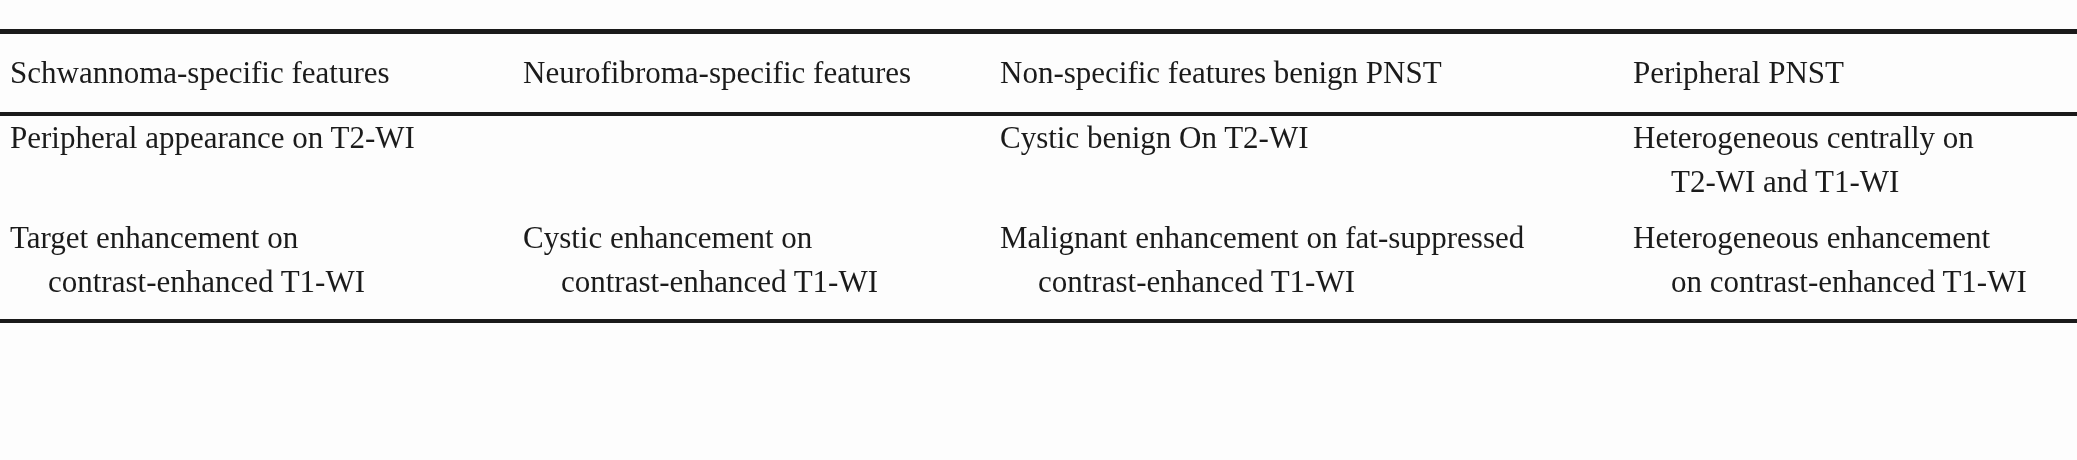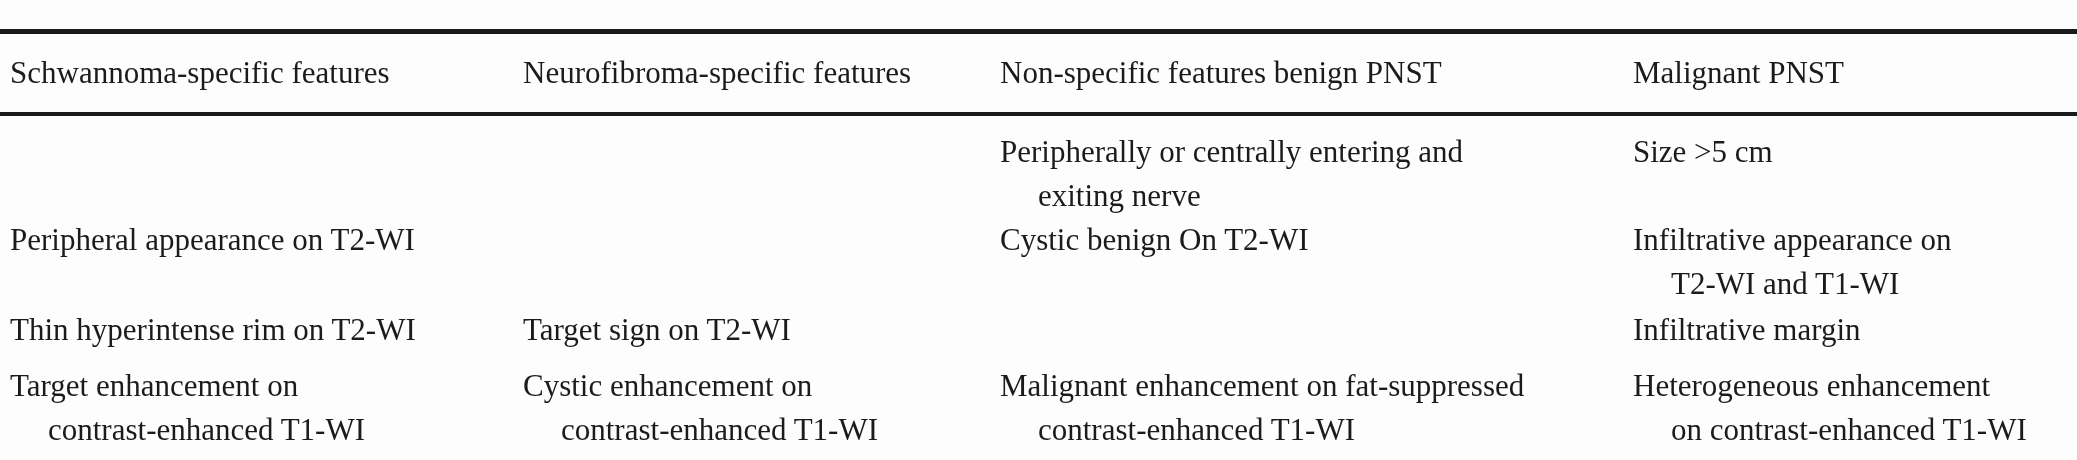--- a/index.html
+++ b/index.html
@@ -66,43 +66,30 @@
       <col class="c1">
         <col class="c2">
         <col class="c3">
         <col class="c4">
     </colgroup>
     <thead>
       <tr>
         <th>Schwannoma-specific features</th>
         <th>Neurofibroma-specific features</th>
         <th>Non-specific features benign PNST</th>
-        <th>Malignant PNST</th>
+        <th>Peripheral PNST</th>
       </tr>
     </thead>
     <tbody>
-      <tr class="row-a">
-        <td></td>
-        <td></td>
-        <td>Peripherally or centrally entering and
-exiting nerve</td>
-        <td>Size &gt;5 cm</td>
-      </tr>
       <tr class="row-b">
         <td>Peripheral appearance on T2-WI</td>
         <td></td>
         <td>Cystic benign On T2-WI</td>
-        <td>Infiltrative appearance on
+        <td>Heterogeneous centrally on
 T2-WI and T1-WI</td>
-      </tr>
-      <tr class="row-c">
-        <td>Thin hyperintense rim on T2-WI</td>
-        <td>Target sign on T2-WI</td>
-        <td></td>
-        <td>Infiltrative margin</td>
       </tr>
       <tr class="row-d">
         <td>Target enhancement on
 contrast-enhanced T1-WI</td>
         <td>Cystic enhancement on
 contrast-enhanced T1-WI</td>
         <td>Malignant enhancement on fat-suppressed
 contrast-enhanced T1-WI</td>
         <td>Heterogeneous enhancement
 on contrast-enhanced T1-WI</td>

